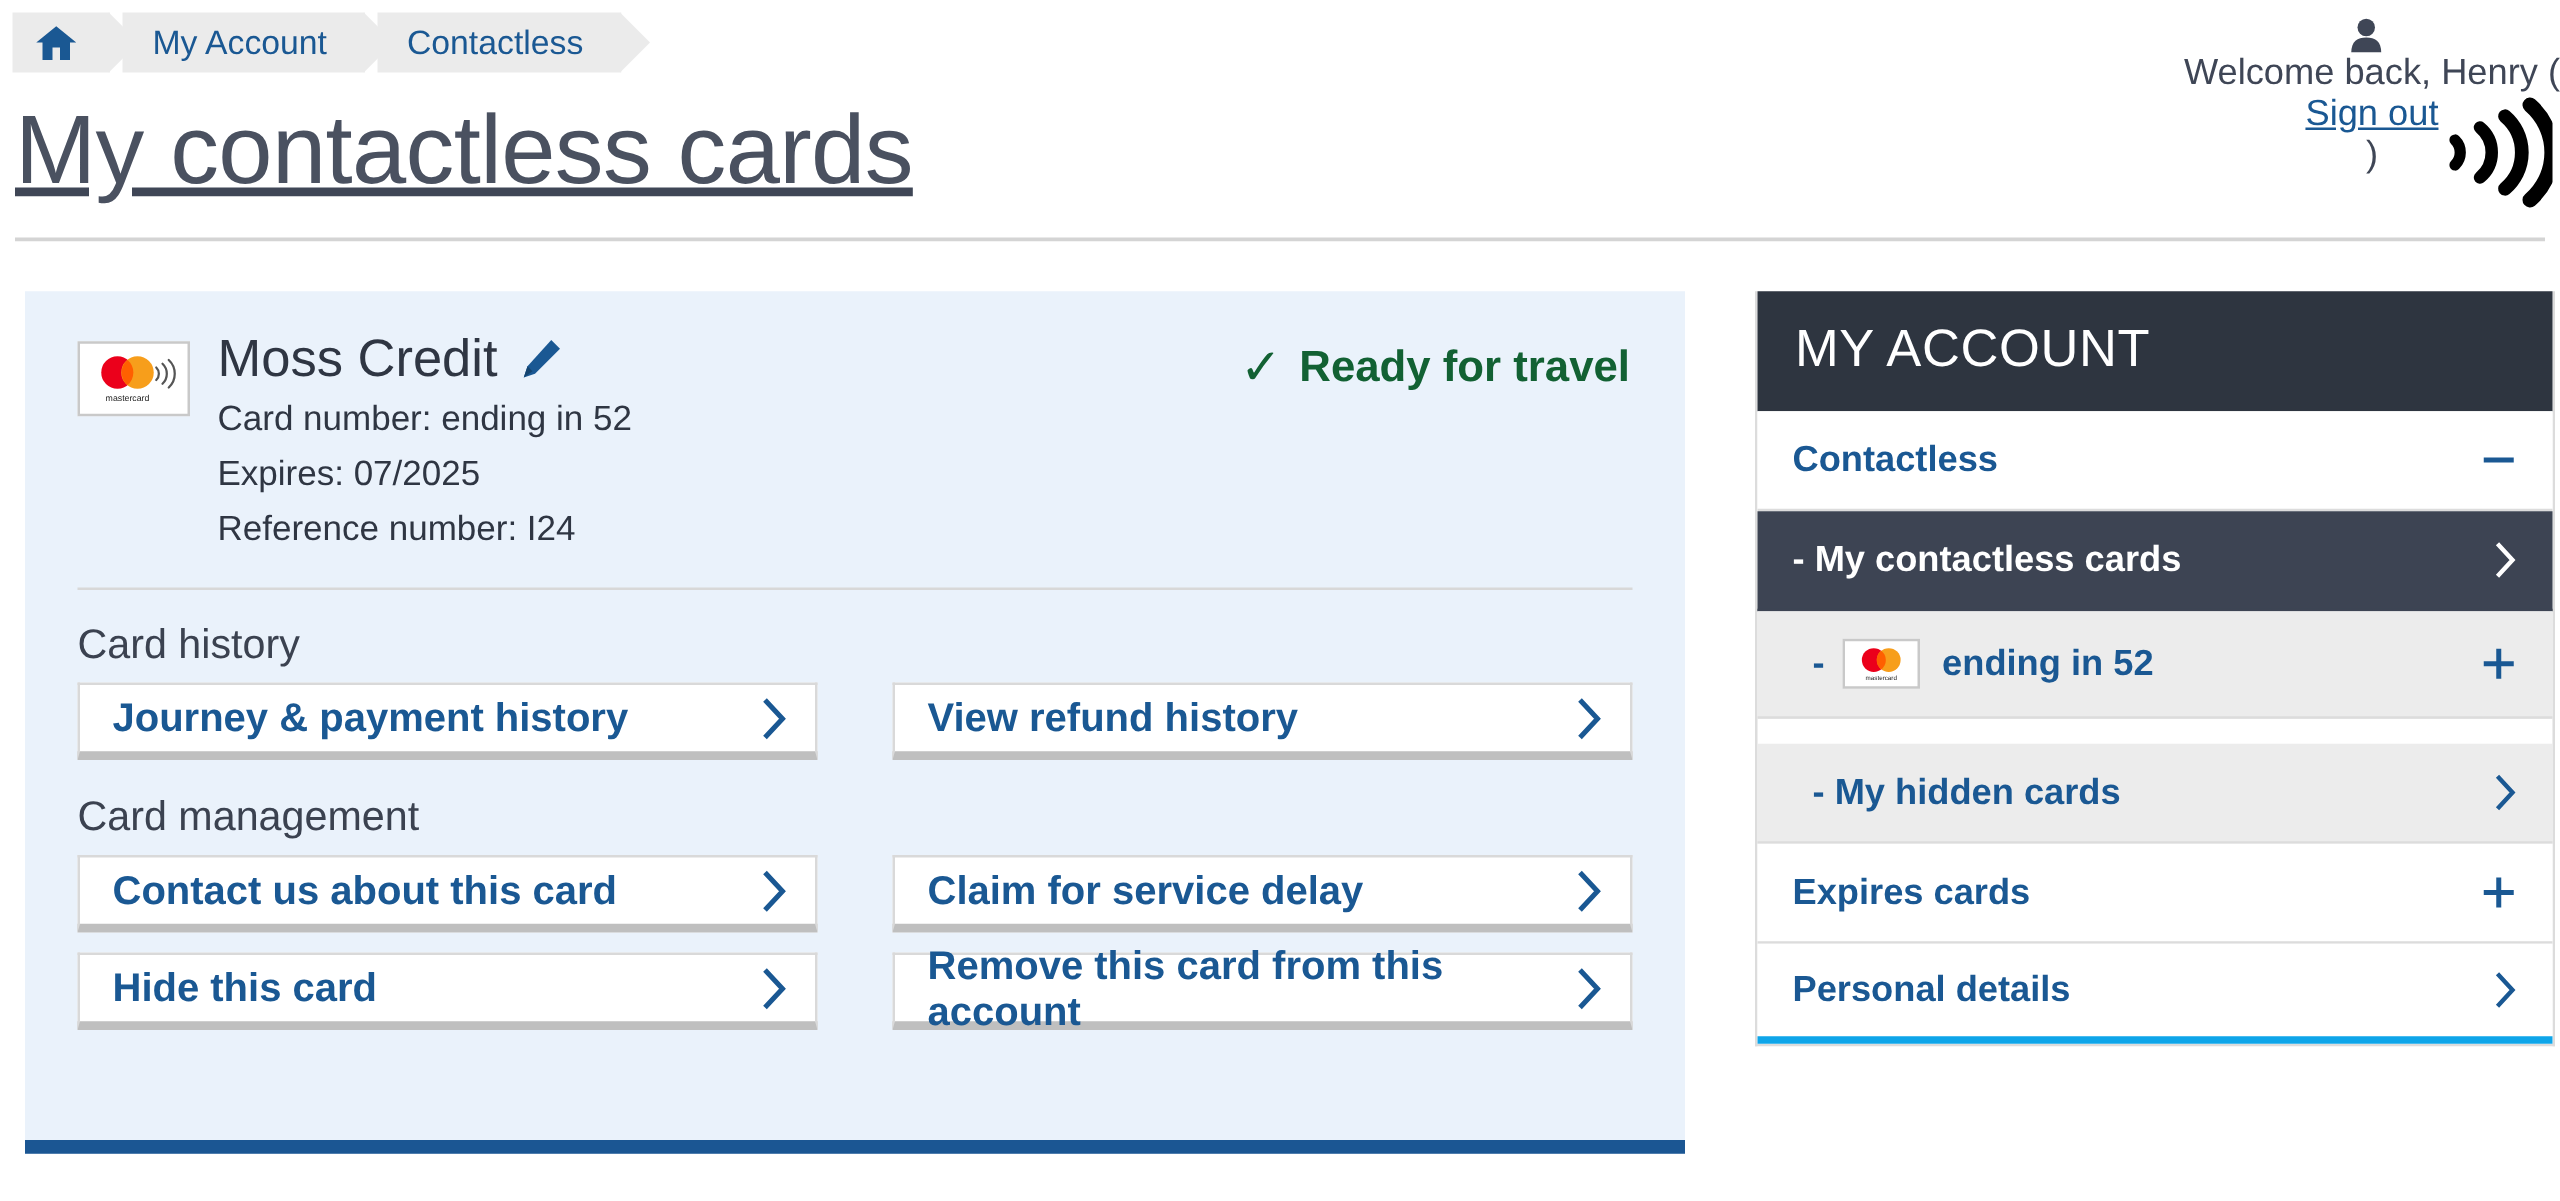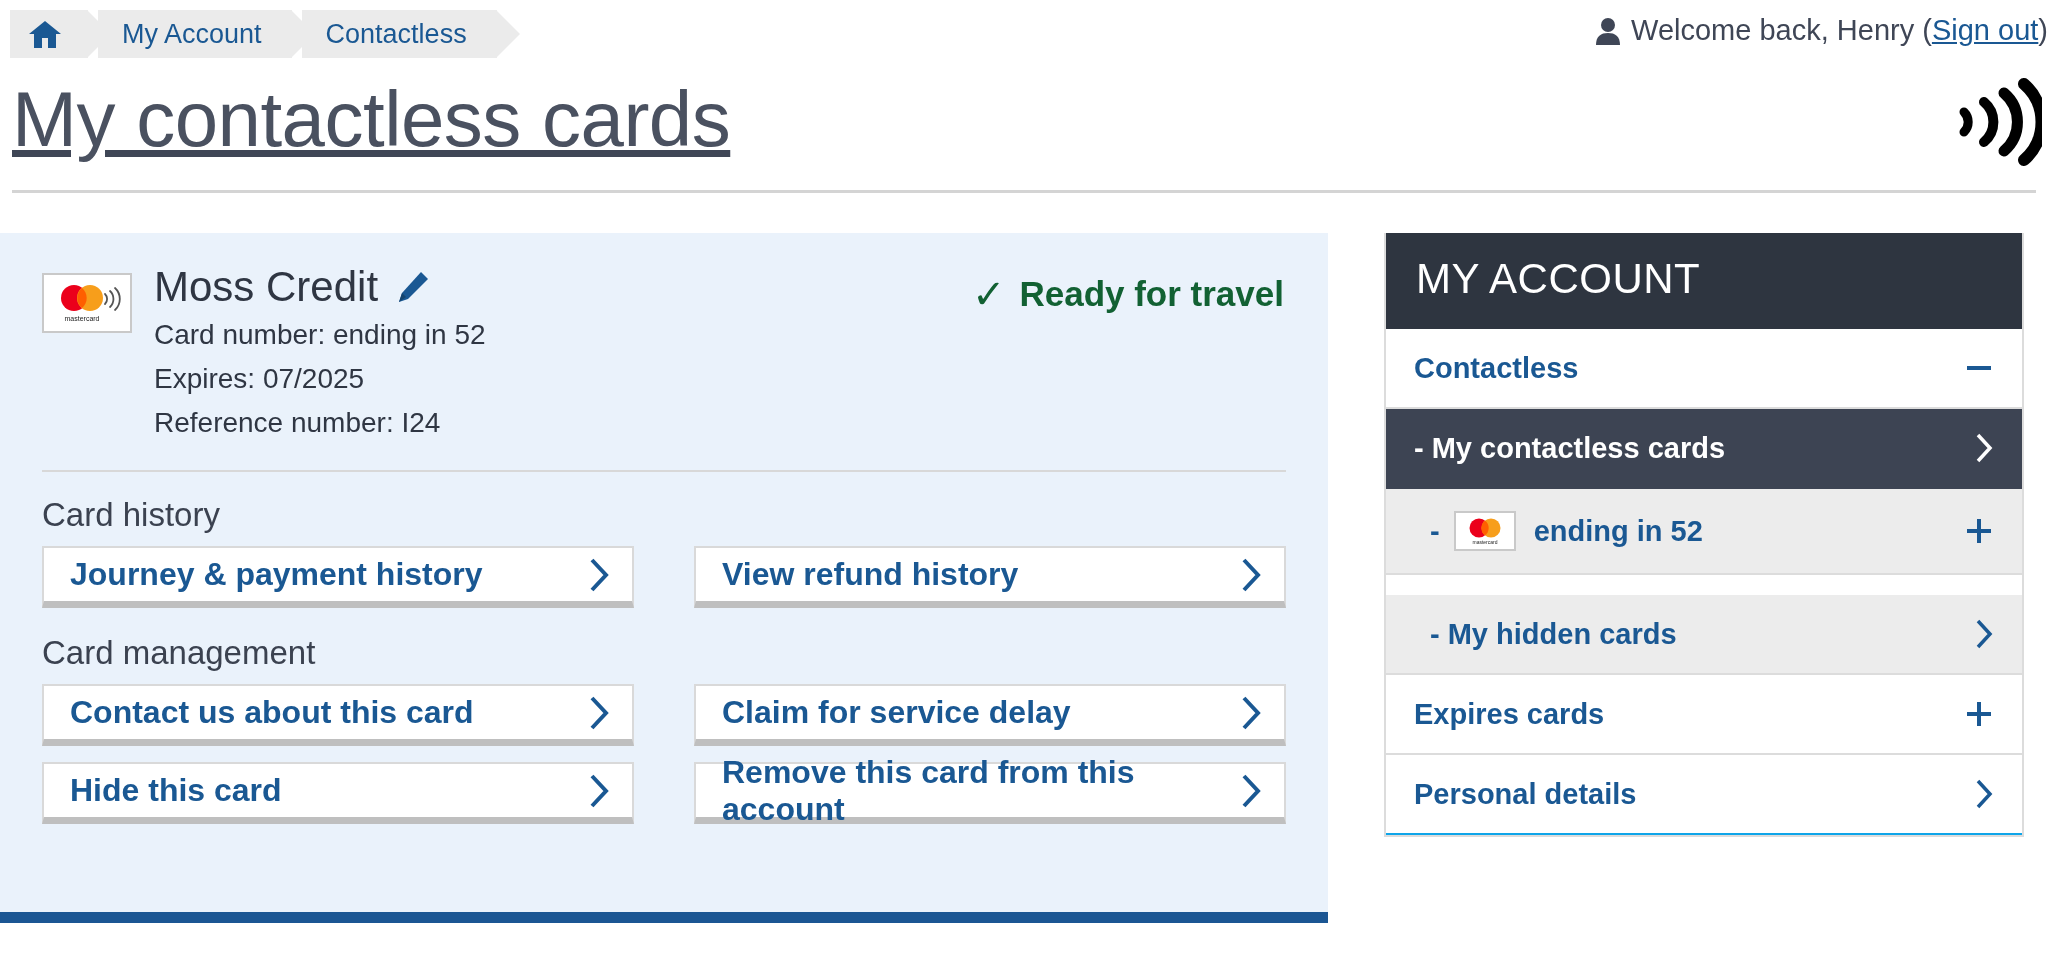--- a/index.html
+++ b/index.html
@@ -67,20 +67,21 @@
 
   .welcome {
     position: absolute;
     right: 0px;
     top: 14px;
     font-size: 29px;
     color: #3f4656;
     display: flex;
     align-items: center;
     white-space: nowrap;
+    flex-direction: column;
   }
   .welcome .person-icon {
     margin-right: 10px;
     display: inline-flex;
   }
   .welcome a {
     color: #1a5893;
     text-decoration: underline;
   }
 
@@ -108,21 +109,21 @@
     height: 3px;
     background: #d4d4d4;
     margin: 16px 12px 0 12px;
   }
 
   
   .layout {
     display: flex;
     align-items: flex-start;
     margin-top: 40px;
-    padding-left: 0;
+    padding-left: 20px;
   }
 
   
   .card-panel {
     width: 1328px;
     background: #eaf2fb;
     border-bottom: 11px solid #1b5693;
     padding: 0 0 36px 0;
     box-sizing: border-box;
     min-height: 690px;
@@ -290,21 +291,21 @@
     width: 62px;
     height: 40px;
     border: 2px solid #c9c9c9;
     background: #fff;
     display: flex;
     align-items: center;
     justify-content: center;
     margin-right: 18px;
     box-sizing: border-box;
   }
-  .sb-item:last-child { border-bottom: 2px solid #0ea5e9; }
+  .sb-item:last-child { border-bottom: 6px solid #0ea5e9; }
 </style>
 </head>
 <body>
 
 <div class="topbar">
   <nav class="breadcrumb">
     <div class="crumb home">
       <span class="home-icon">
         <svg width="34" height="30" viewBox="0 0 34 30">
           <path d="M17 2 L33 15 L28 15 L28 29 L20 29 L20 19 L14 19 L14 29 L6 29 L6 15 L1 15 Z" fill="#1a5893"></path>

